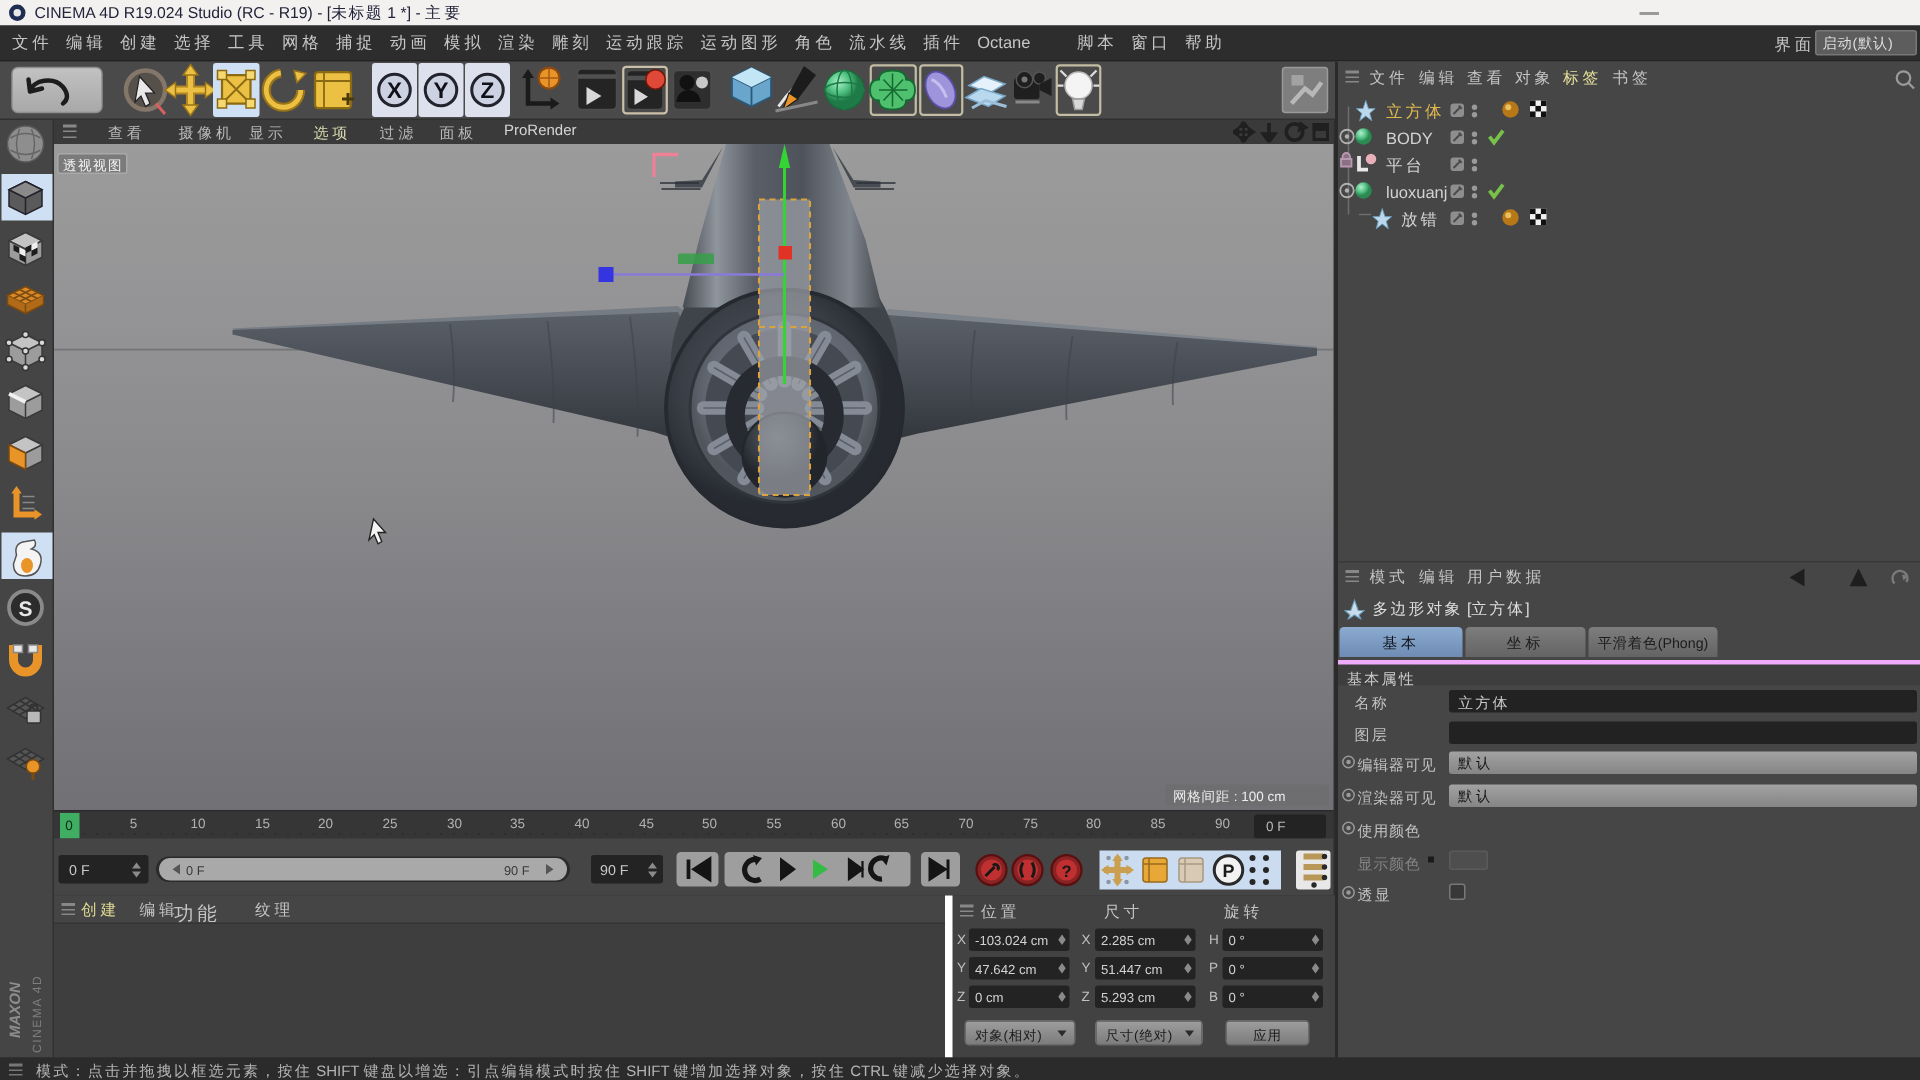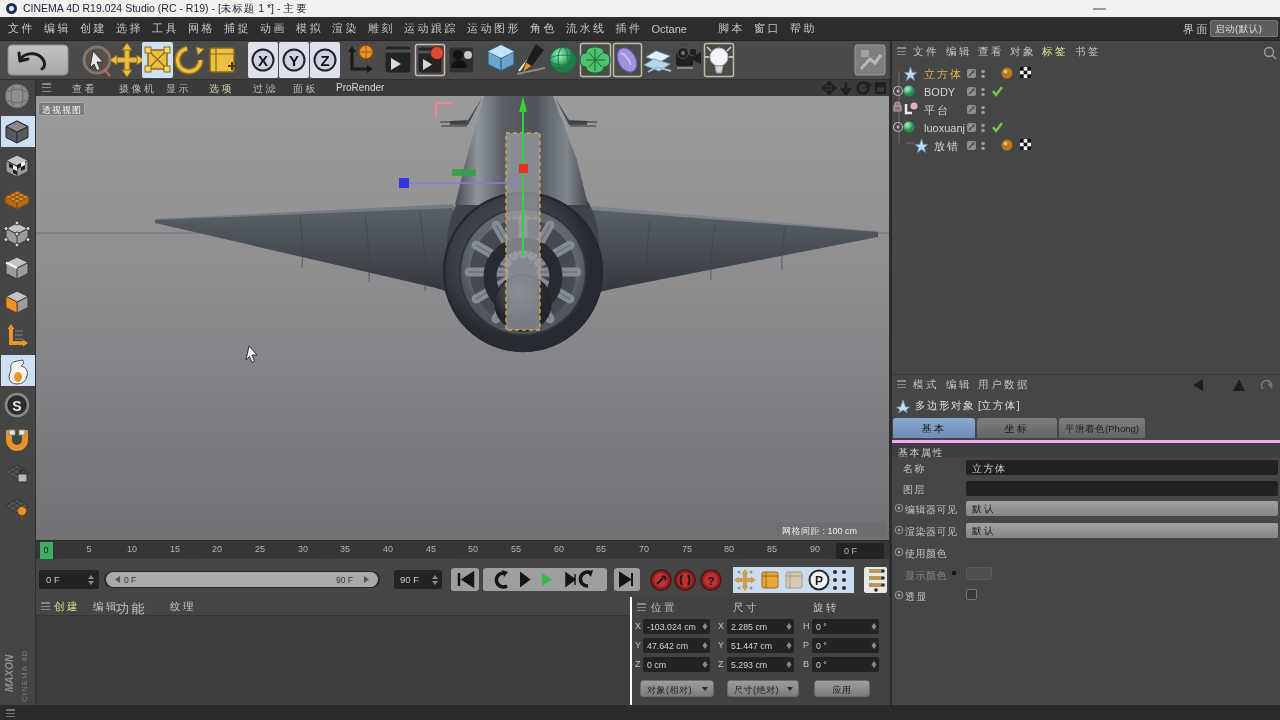--- a/index.html
+++ b/index.html
@@ -9,21 +9,21 @@
 #titlebar{left:0;top:0;width:1280px;height:17px;background:#f2f1ef;color:#23233a;font-size:10.5px;}
 #menubar{left:0;top:17px;width:1280px;height:24px;background:#2d2d2d;border-bottom:1px solid #232323;color:#c6c6c6;font-size:11px;}
 #toolbar{left:0;top:41px;width:1280px;height:39px;background:#4a4a4a;border-bottom:1px solid #303030;}
 #leftbar{left:0;top:80px;width:36px;height:625px;background:#454545;border-right:1px solid #313131;}
 #viewport{left:36px;top:80px;width:853px;height:460px;background:#3a3a3a;}
 #vpmenu{left:0;top:0;width:853px;height:16px;background:#3a3a3a;color:#b9b9b9;font-size:10px;}
 #vpcanvas{left:0;top:16px;width:853px;height:444px;background:linear-gradient(180deg,#9b9b9b 0%,#949496 25%,#8a8a8d 50%,#7d7d81 75%,#707075 100%);}
 #ruler{left:36px;top:540px;width:853px;height:19px;background:#363636;border-top:1px solid #2a2a2a;color:#b0b0b0;font-size:9px;}
 #transport{left:36px;top:559px;width:853px;height:38px;background:#454545;}
 #matman{left:36px;top:597px;width:594px;height:108px;background:#3e3e3e;}
-#coords{left:630px;top:597px;width:260px;height:108px;background:#424242;border-left:2px solid #ffffff;color:#c4c4c4;}
+#coords{left:630px;top:597px;width:260px;height:108px;background:#424242;border-left:5px solid #ffffff;color:#c4c4c4;}
 #rightpanel{left:890px;top:41px;width:390px;height:664px;background:#464646;border-left:2px solid #2a2a2a;}
 #statusbar{left:0;top:705px;width:1280px;height:15px;background:#2b2b2b;color:#b4b4b4;font-size:10px;}
 .dfield{background:#222222;border-radius:2px;color:#c9c9c9;}
 .ddrop{background:linear-gradient(180deg,#a2a2a2,#858585);border-radius:2px;color:#151515;}
 .btn3d{background:linear-gradient(180deg,#9d9d9d,#7c7c7c);border-radius:3px;color:#1c1c1c;border:1px solid #6a6a6a;}
 .menuitem{margin-right:9px;white-space:nowrap;}
 svg{display:block}
 </style></head>
 <body>
 <div class="abs" id="titlebar">
@@ -755,13 +755,14 @@
         <circle cx="5" cy="5" r="1.5" fill="#999"></circle>
       </svg>
     <span class="abs cj" style="left:13px;top:131px;letter-spacing:1.5px;">透显</span>
     <div class="abs" style="left:74px;top:130px;width:11px;height:11px;background:#383838;border:1px solid #787878;border-radius:2px;"></div>
   </div>
 </div>
 <div class="abs" id="statusbar">
   <div class="abs" style="left:6px;top:4px;width:9px;height:8px;border-top:2px solid #777;border-bottom:1px solid #777;">
       <div style="margin-top:2px;height:1px;background:#777"></div>
     </div>
+  <div class="abs" style="left:24px;top:2px;"><span class="cj" style="letter-spacing:1.5px">模式：点击并拖拽以框选元素，按住</span> SHIFT <span class="cj" style="letter-spacing:1.5px">键盘以增选：引点编辑模式时按住</span> SHIFT <span class="cj" style="letter-spacing:1.5px">键增加选择对象，按住</span> CTRL <span class="cj" style="letter-spacing:1.5px">键减少选择对象。</span></div>
 </div>
 
 </body></html>

